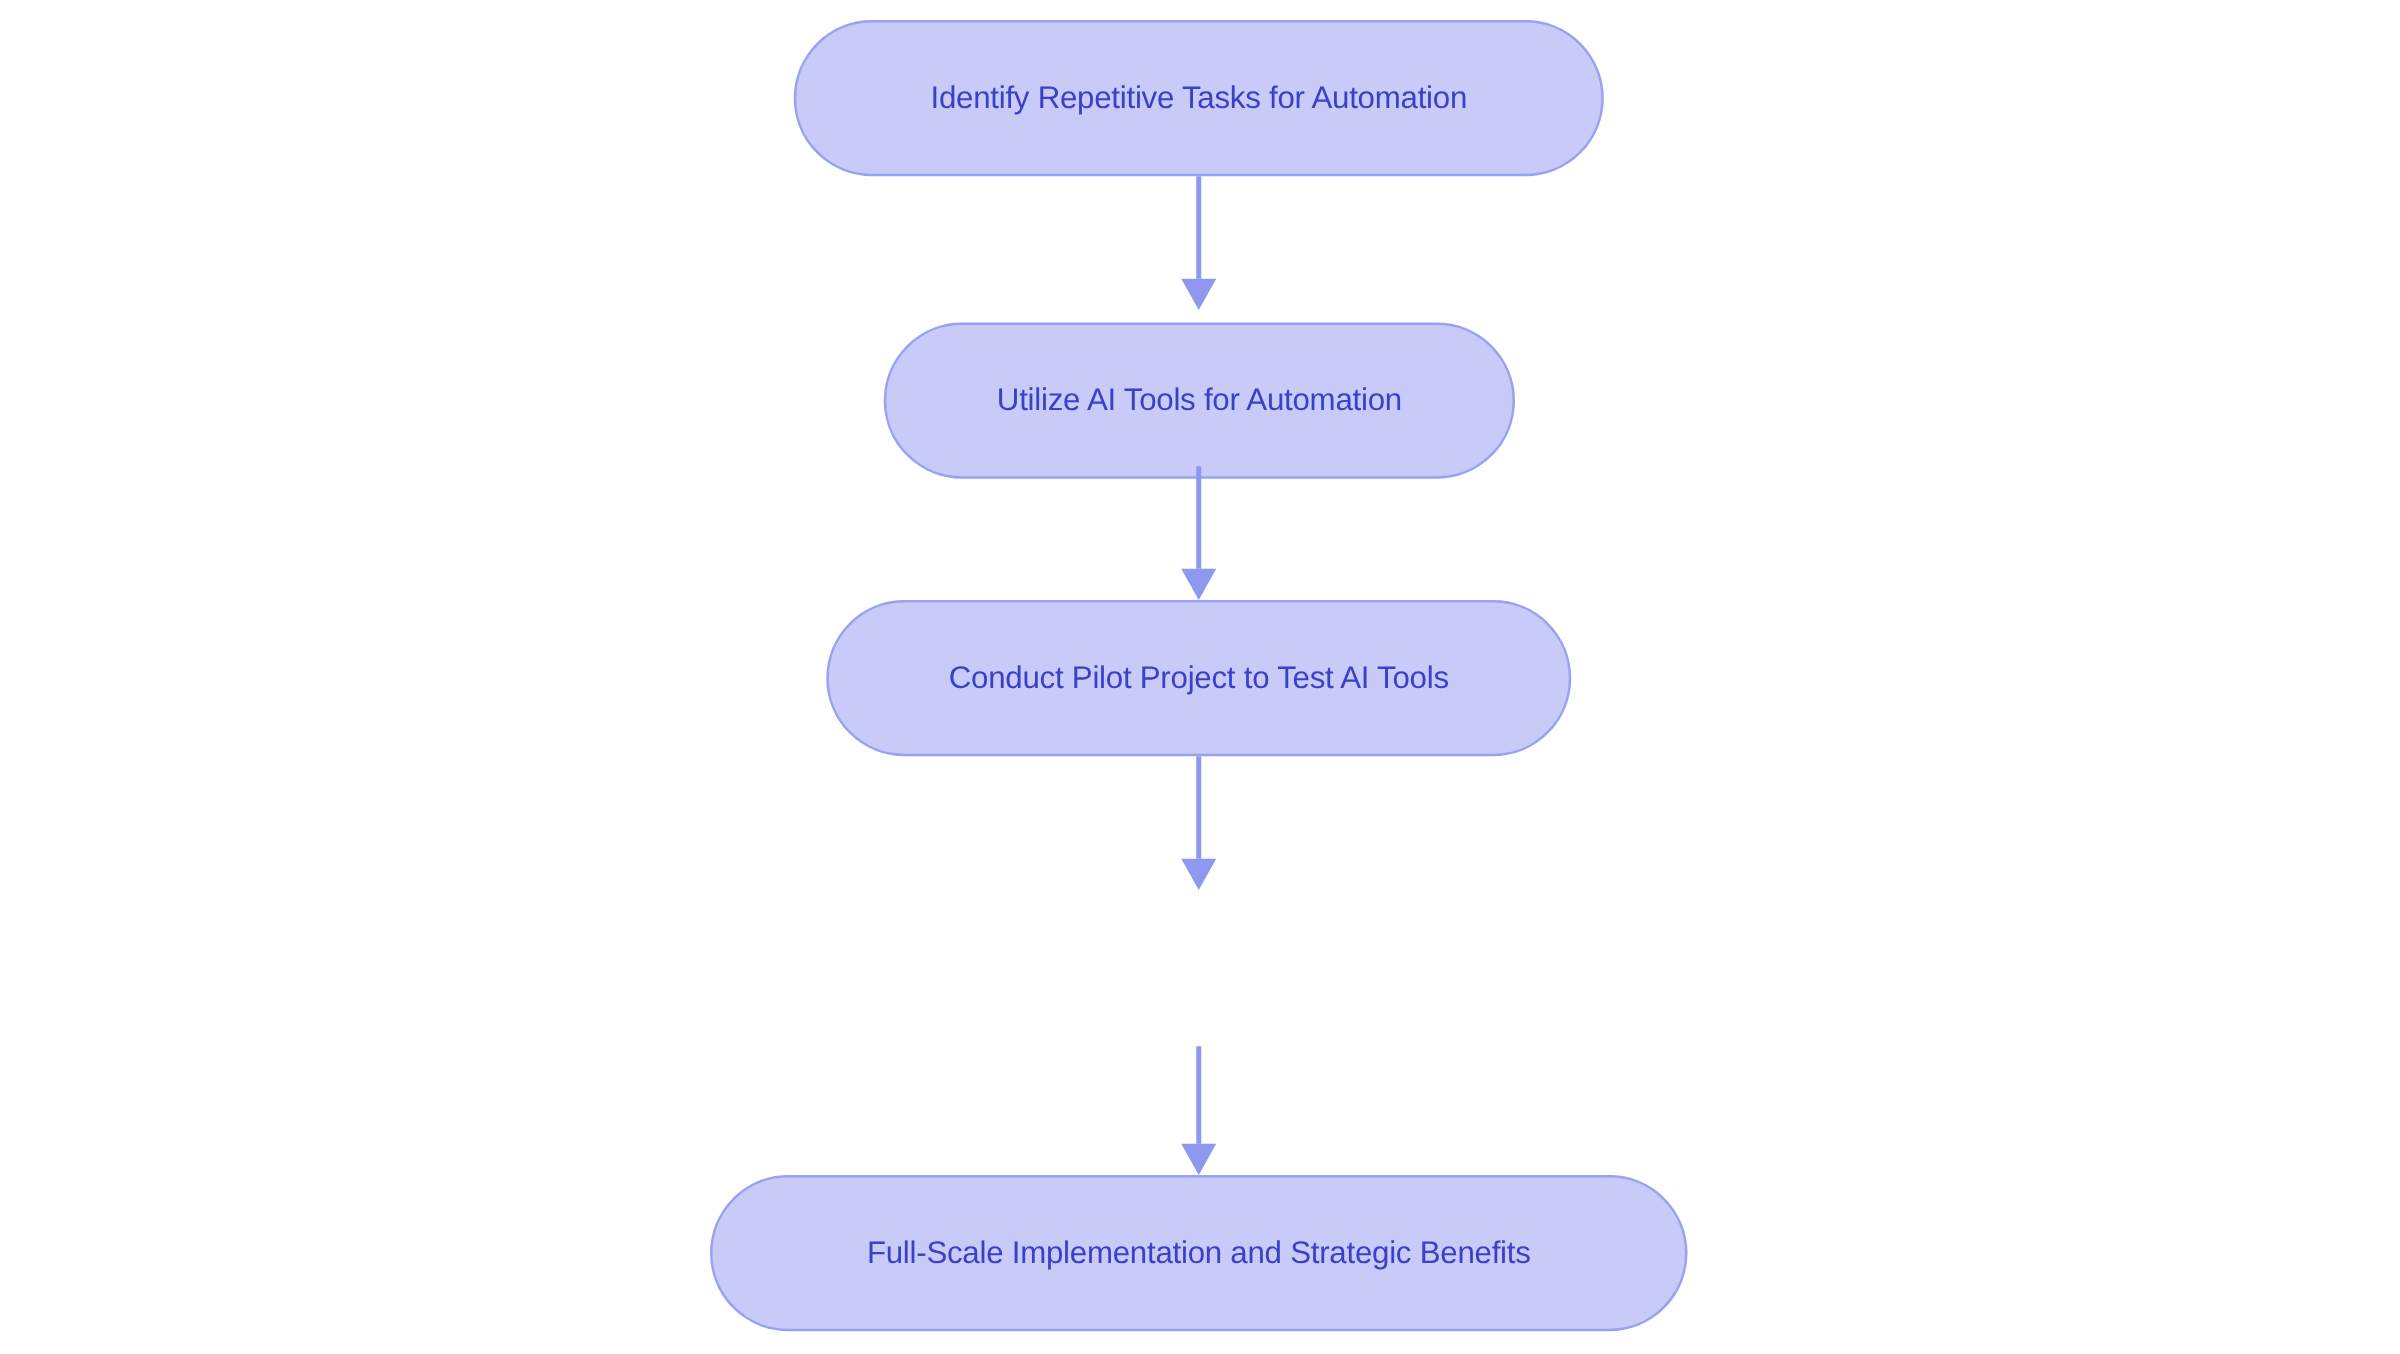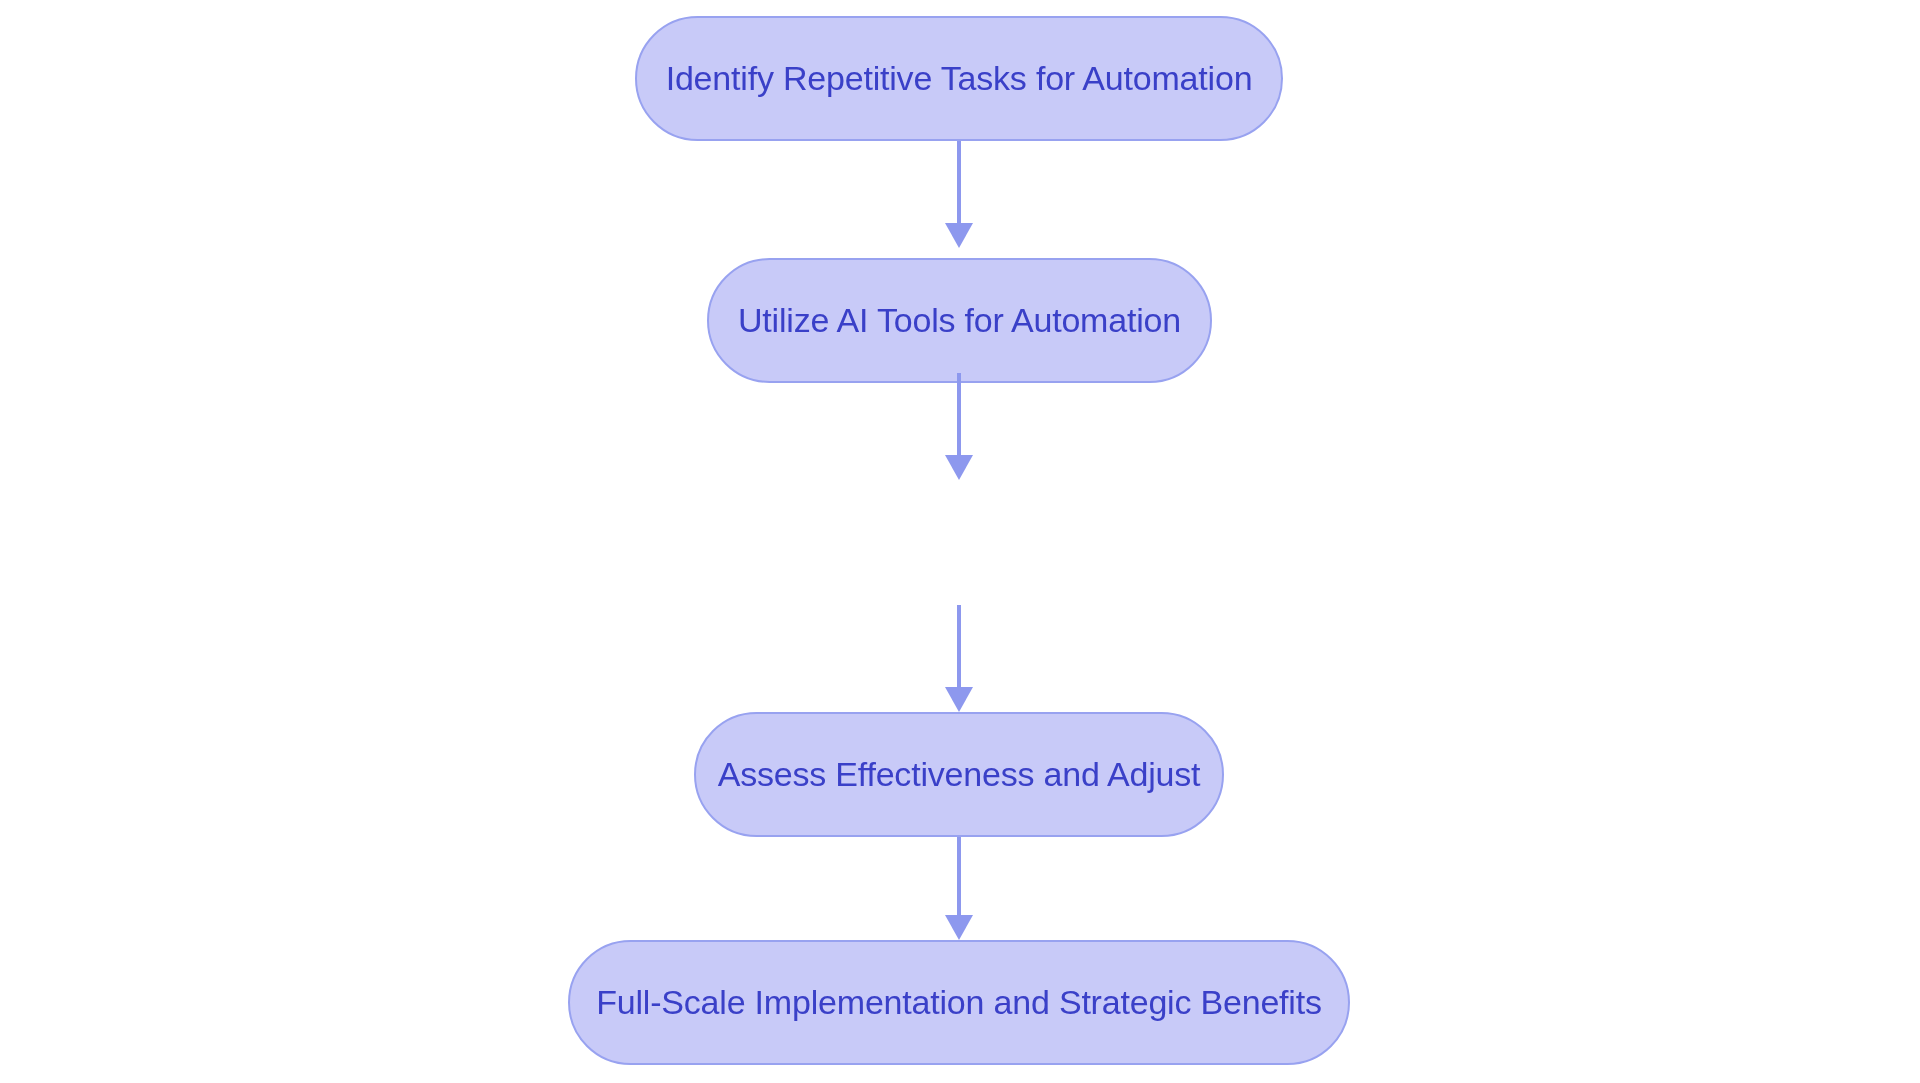--- a/index.html
+++ b/index.html
@@ -21,21 +21,21 @@
     box-sizing: border-box;
     background: #c8caf8;
     border: 2px solid #98a2f0;
     border-radius: 62.5px;
     display: flex;
     align-items: center;
     justify-content: center;
   }
   .node span {
     color: #3a40c8;
-    font-size: 34px;
+    font-size: 25px;
     letter-spacing: -0.2px;
     white-space: nowrap;
   }
   .n1 { top: 16px;  left: 635px; width: 648px; }
   .n2 { top: 258px; left: 707px; width: 505px; }
   .n3 { top: 480px; left: 661px; width: 596px; }
   .n4 { top: 712px; left: 694px; width: 530px; }
   .n5 { top: 940px; left: 568px; width: 782px; }
 
   .arrow {
@@ -80,29 +80,29 @@
 
   <div class="node n2">
     <span>Utilize AI Tools for Automation</span>
   </div>
 
   <div class="arrow a2">
     <div class="shaft"></div>
     <div class="head"></div>
   </div>
 
+  <div class="node n3">
+    <span>Conduct Pilot Project to Test AI Tools</span>
+  </div>
 
   <div class="arrow a3">
     <div class="shaft"></div>
     <div class="head"></div>
   </div>
 
-  <div class="node n4">
-    <span>Assess Effectiveness and Adjust</span>
-  </div>
 
   <div class="arrow a4">
     <div class="shaft"></div>
     <div class="head"></div>
   </div>
 
   <div class="node n5">
     <span>Full-Scale Implementation and Strategic Benefits</span>
   </div>
 

